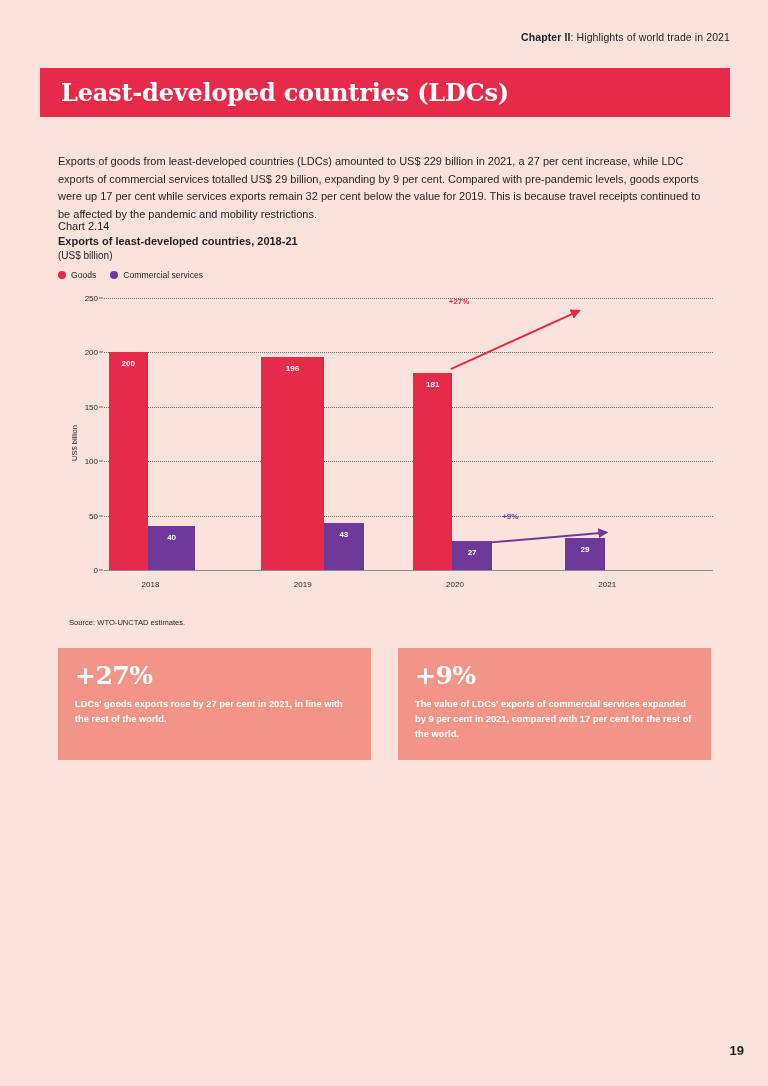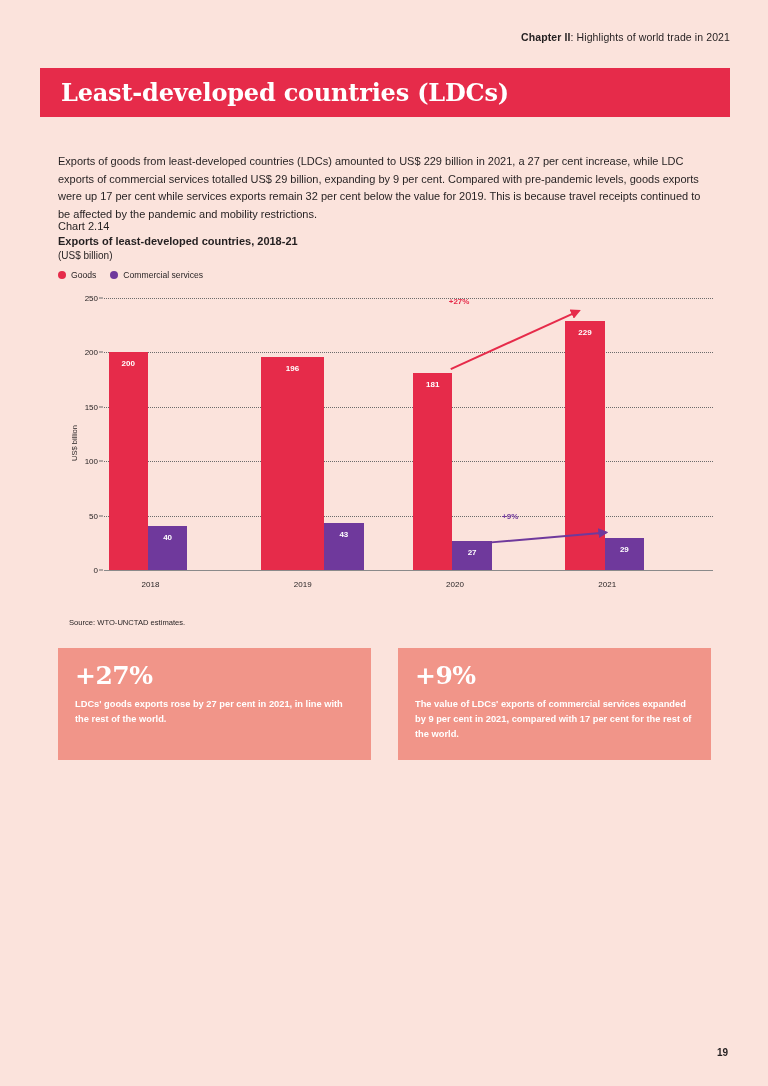--- a/index.html
+++ b/index.html
@@ -261,23 +261,23 @@
   .callout .body {
     color: #ffffff;
     font-size: 9.3px;
     font-weight: bold;
     line-height: 15px;
   }
 
   
   .page-number {
     position: absolute;
-    right: 40px;
+    right: 24px;
     bottom: 28px;
-    font-size: 10px;
+    font-size: 13px;
     font-weight: bold;
     color: #231f20;
   }
 </style>
 </head>
 <body>
 
 <div class="page">
 
   <div class="running-header">
@@ -328,21 +328,21 @@
             <div class="gridline" style="top: 0px;"></div>
             <div class="tick-label" style="top: 0px;">250</div>
             <div class="tick-dash" style="top: 0px;"></div>
           </div>
         <div class="groups" id="groups">
             <div class="group">
               <div class="bars">
                 <div class="bar goods" style="height: 217.6px;">
                   <div class="bar-value">200</div>
                 </div>
-                <div class="bar services" style="height: 43.52px;">
+                <div class="bar services" style="height: 43.52px; padding-left: 8px;">
                   <div class="bar-value">40</div>
                 </div>
               </div>
               <div class="x-label">2018</div>
             </div>
             <div class="group">
               <div class="bars">
                 <div class="bar goods" style="height: 213.248px; padding-left: 24px;">
                   <div class="bar-value">196</div>
                 </div>
@@ -358,23 +358,20 @@
                   <div class="bar-value">181</div>
                 </div>
                 <div class="bar services" style="height: 29.376px;">
                   <div class="bar-value">27</div>
                 </div>
               </div>
               <div class="x-label">2020</div>
             </div>
             <div class="group">
               <div class="bars">
-                <div class="bar goods" style="height: 249.152px;">
-                  <div class="bar-value">229</div>
-                </div>
                 <div class="bar services" style="height: 31.552px;">
                   <div class="bar-value">29</div>
                 </div>
               </div>
               <div class="x-label">2021</div>
             </div>
           </div>
         <svg class="annotations" id="annot-svg" viewBox="0 0 609 272" preserveAspectRatio="none">
             <defs>
               <marker id="ah-arrow-goods-growth" markerWidth="5" markerHeight="5" refX="4" refY="2.5" orient="auto" markerUnits="strokeWidth">

